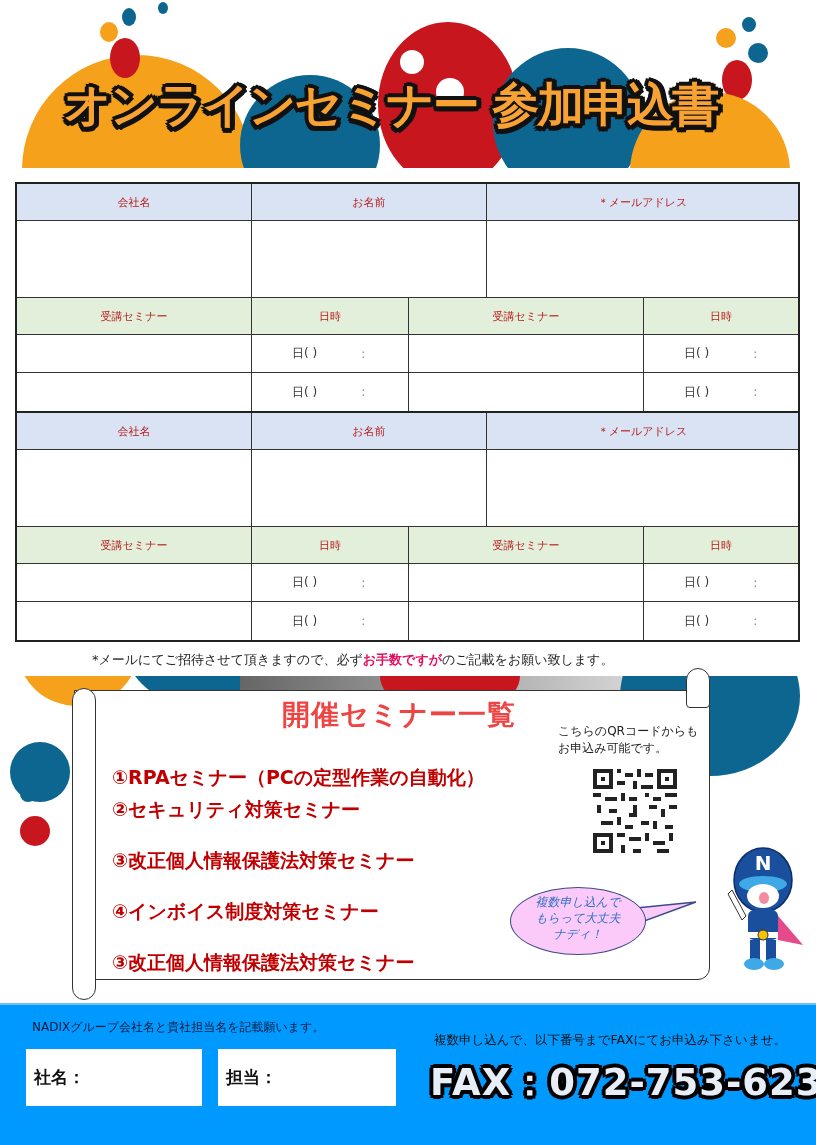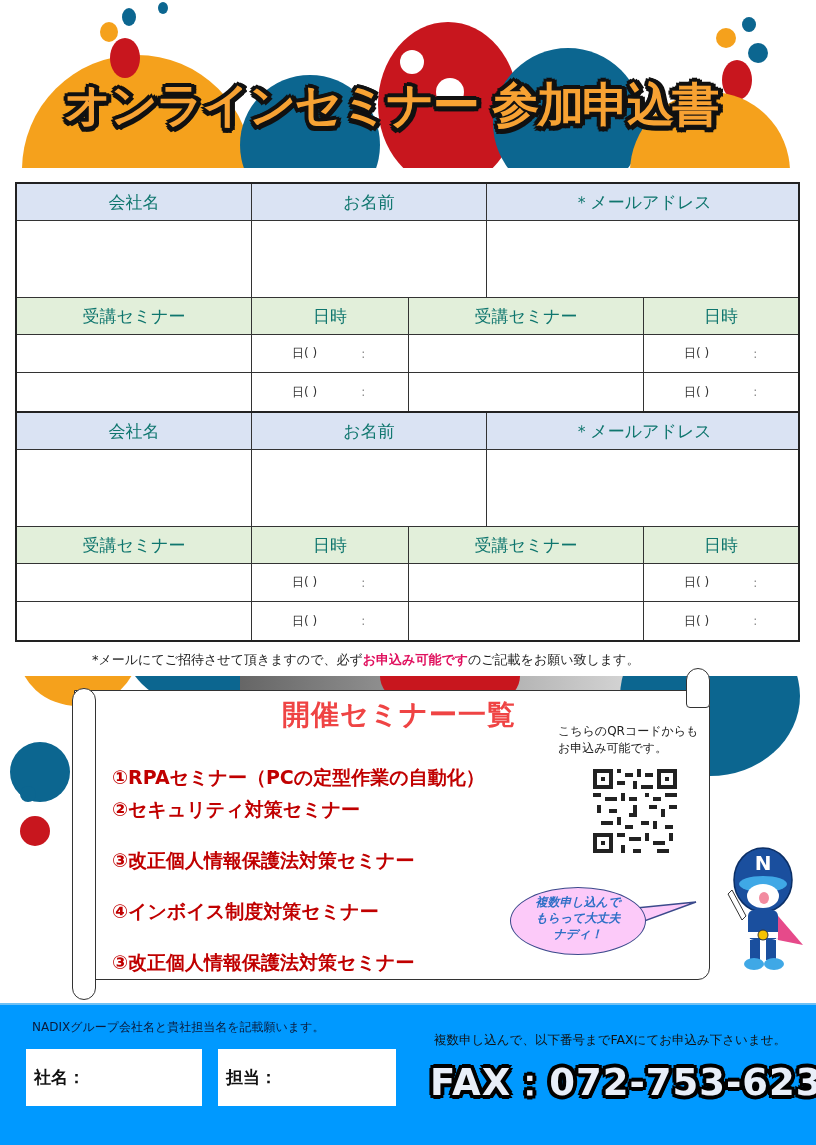--- a/index.html
+++ b/index.html
@@ -16,21 +16,21 @@
     text-shadow:
       -3px -3px 0 #111, 3px -3px 0 #111, -3px 3px 0 #111, 3px 3px 0 #111,
       0 -4px 0 #111, 0 4px 0 #111, -4px 0 0 #111, 4px 0 0 #111,
       -2px 5px 0 #111, 2px 5px 0 #111, 5px 2px 0 #111, 5px -2px 0 #111;
   }
 
   
   .form-block { position: absolute; left: 15px; width: 785px; border: 2px solid #222; background: #fff; }
   .row { display: flex; border-bottom: 1px solid #333; }
   .row:last-child { border-bottom: none; }
-  .cell { border-right: 1px solid #333; display: flex; align-items: center; justify-content: center; font-size: 17px; color: #0f766e; }
+  .cell { border-right: 1px solid #333; display: flex; align-items: center; justify-content: center; font-size: 11px; color: #b91c1c; }
   .cell:last-child { border-right: none; }
   .hdr-blue { background: #dae3f3; height: 37px; }
   .hdr-green { background: #e2efda; height: 37px; }
   .blank-tall { height: 77px; }
   .date-row { height: 38px; }
   .date-cell { justify-content: flex-start; padding-left: 40px; font-size: 12px; color: #333; }
   .date-cell .colon { margin-left: 44px; color: #888; }
   .fillable { cursor: text; }
 
   
@@ -43,21 +43,21 @@
   
   .scroll { position: absolute; left: 74px; top: 690px; width: 636px; height: 290px; background: #fff; border: 1.5px solid #333; border-radius: 0 0 12px 0; }
   .scroll-rod-l { position: absolute; left: 72px; top: 688px; width: 24px; height: 312px; border: 1.5px solid #333; border-radius: 12px; background: #fff; }
   .scroll-rod-r { position: absolute; left: 686px; top: 668px; width: 24px; height: 40px; border: 1.5px solid #333; border-radius: 12px 12px 4px 4px; background: #fff; }
   .scroll-title { position: absolute; left: 282px; top: 696px; font-size: 28px; font-weight: bold; color: #ef4444; white-space: nowrap; letter-spacing: 1px; }
   .seminar { position: absolute; left: 112px; font-size: 19px; font-weight: bold; color: #c00000; white-space: nowrap; }
   .qr-text { position: absolute; left: 558px; top: 723px; font-size: 12px; line-height: 17px; color: #222; width: 150px; }
   .qr { position: absolute; left: 593px; top: 769px; width: 84px; height: 84px; background: #fff; }
 
   .bubble { position: absolute; left: 510px; top: 887px; width: 136px; height: 68px; background: #fccaf9; border: 1.5px solid #3b4a8c; border-radius: 50%; }
-  .bubble-text { position: absolute; left: 518px; top: 894px; width: 120px; text-align: center; font-size: 12px; line-height: 16px; font-weight: bold; color: #2e6fc6; font-style: italic; }
+  .bubble-text { position: absolute; left: 518px; top: 894px; width: 120px; text-align: center; font-size: 12px; line-height: 16px; font-weight: normal; color: #2e6fc6; font-style: italic; }
 
   
   .footer { position: absolute; left: 0; top: 1003px; width: 816px; height: 142px; background: #0099ff; border-top: 2px solid #6fc1f5; }
   .footer-note { position: absolute; left: 32px; top: 1019px; font-size: 12px; color: #0a1a3a; white-space: nowrap; }
   .footer-box { position: absolute; top: 1049px; height: 57px; background: #fff; display: flex; align-items: center; padding-left: 8px; font-size: 17px; font-weight: bold; color: #111; cursor: text; }
   .footer-instr { position: absolute; left: 434px; top: 1032px; font-size: 12.5px; color: #111; white-space: nowrap; }
   .fax { position: absolute; left: 430px; top: 1058px; font-size: 37px; font-weight: bold; color: #e8eef8; white-space: nowrap; letter-spacing: 1px;
     text-shadow:
       -3px -3px 0 #000, 3px -3px 0 #000, -3px 3px 0 #000, 3px 3px 0 #000,
       0 -4px 0 #000, 0 4px 0 #000, -4px 0 0 #000, 4px 0 0 #000; }
@@ -165,21 +165,21 @@
       </div>
     <div class="cell fillable" style="width:235px;"></div>
     <div class="cell date-cell fillable" style="flex:1;">
         <span>日(  )</span>
         <span class="colon">:</span>
       </div>
   </div>
 </div>
 
 <div class="note">
-  <span>*メールにてご招待させて頂きますので、必ず</span><span class="em">お申込み可能です</span><span>のご記載をお願い致します。</span>
+  <span>*メールにてご招待させて頂きますので、必ず</span><span class="em">お手数ですが</span><span>のご記載をお願い致します。</span>
 </div>
 
 <div class="decor">
   <div class="blob" style="left:18px;top:-80px;width:120px;height:110px;background:#f5a11c;"></div>
   <div class="blob" style="left:120px;top:-120px;width:150px;height:150px;background:#0c6690;"></div>
   <div style="position:absolute;left:240px;top:0;width:420px;height:14px;background:linear-gradient(90deg,#666,#ddd);"></div>
   <div class="blob" style="left:380px;top:-40px;width:140px;height:80px;background:#c8161e;"></div>
   <div class="blob" style="left:620px;top:-60px;width:180px;height:160px;background:#0c6690;"></div>
   <div class="blob" style="left:10px;top:66px;width:60px;height:60px;background:#0c6690;"></div>
   <div class="blob" style="left:20px;top:110px;width:16px;height:16px;background:#0c6690;"></div>

